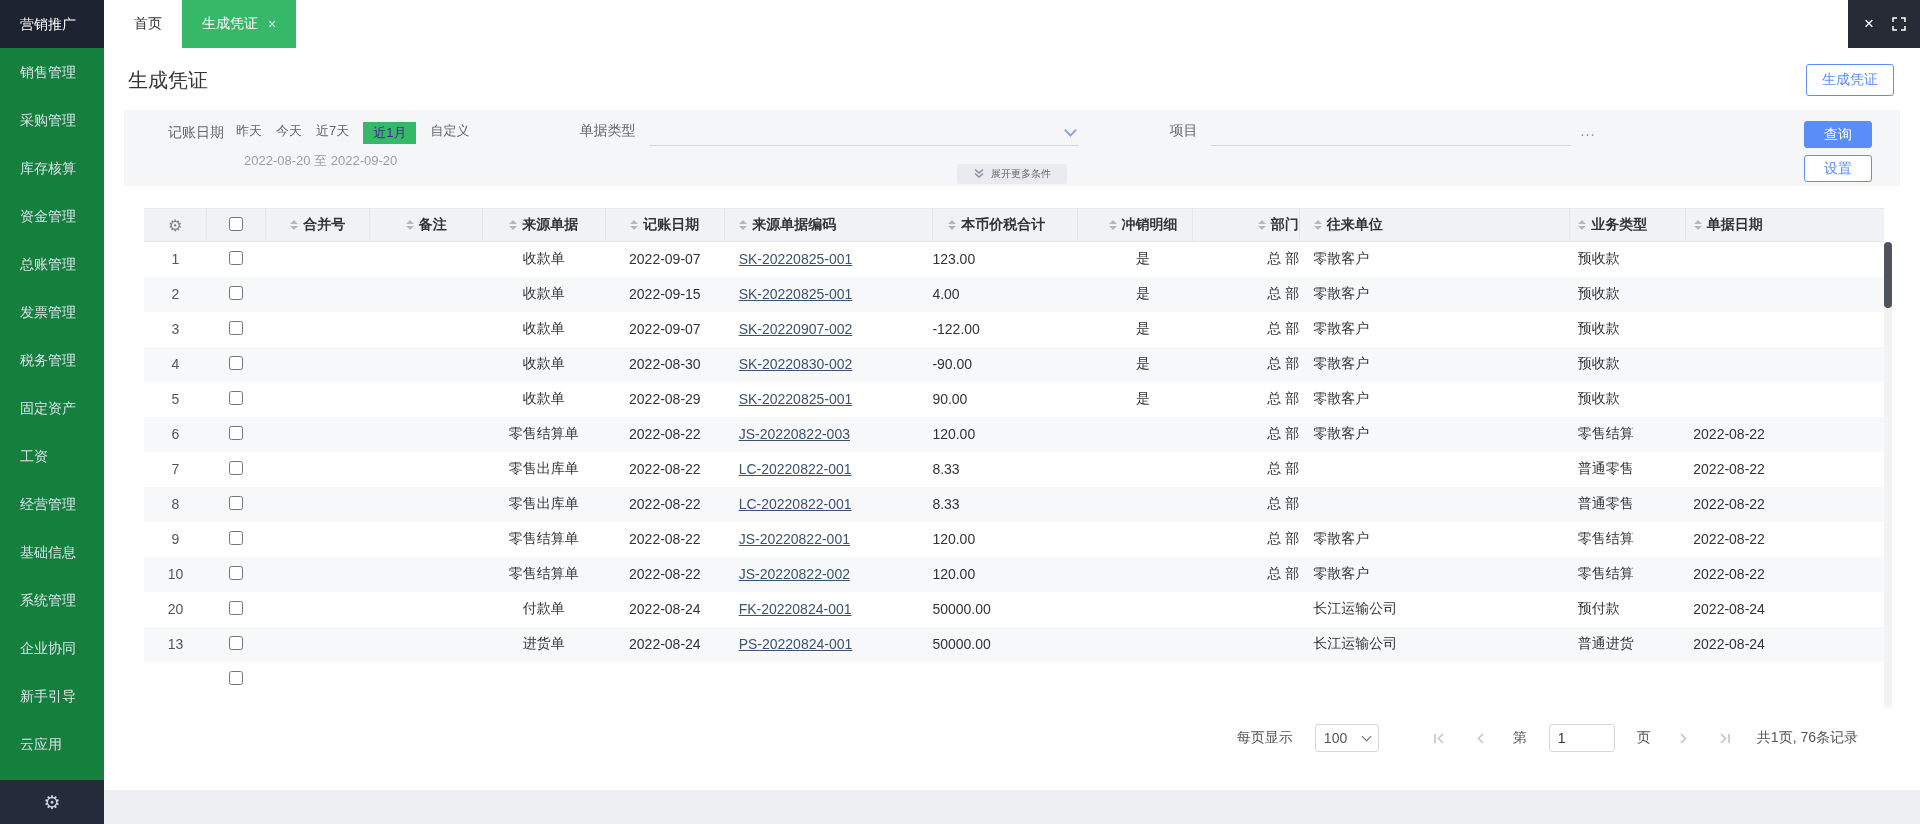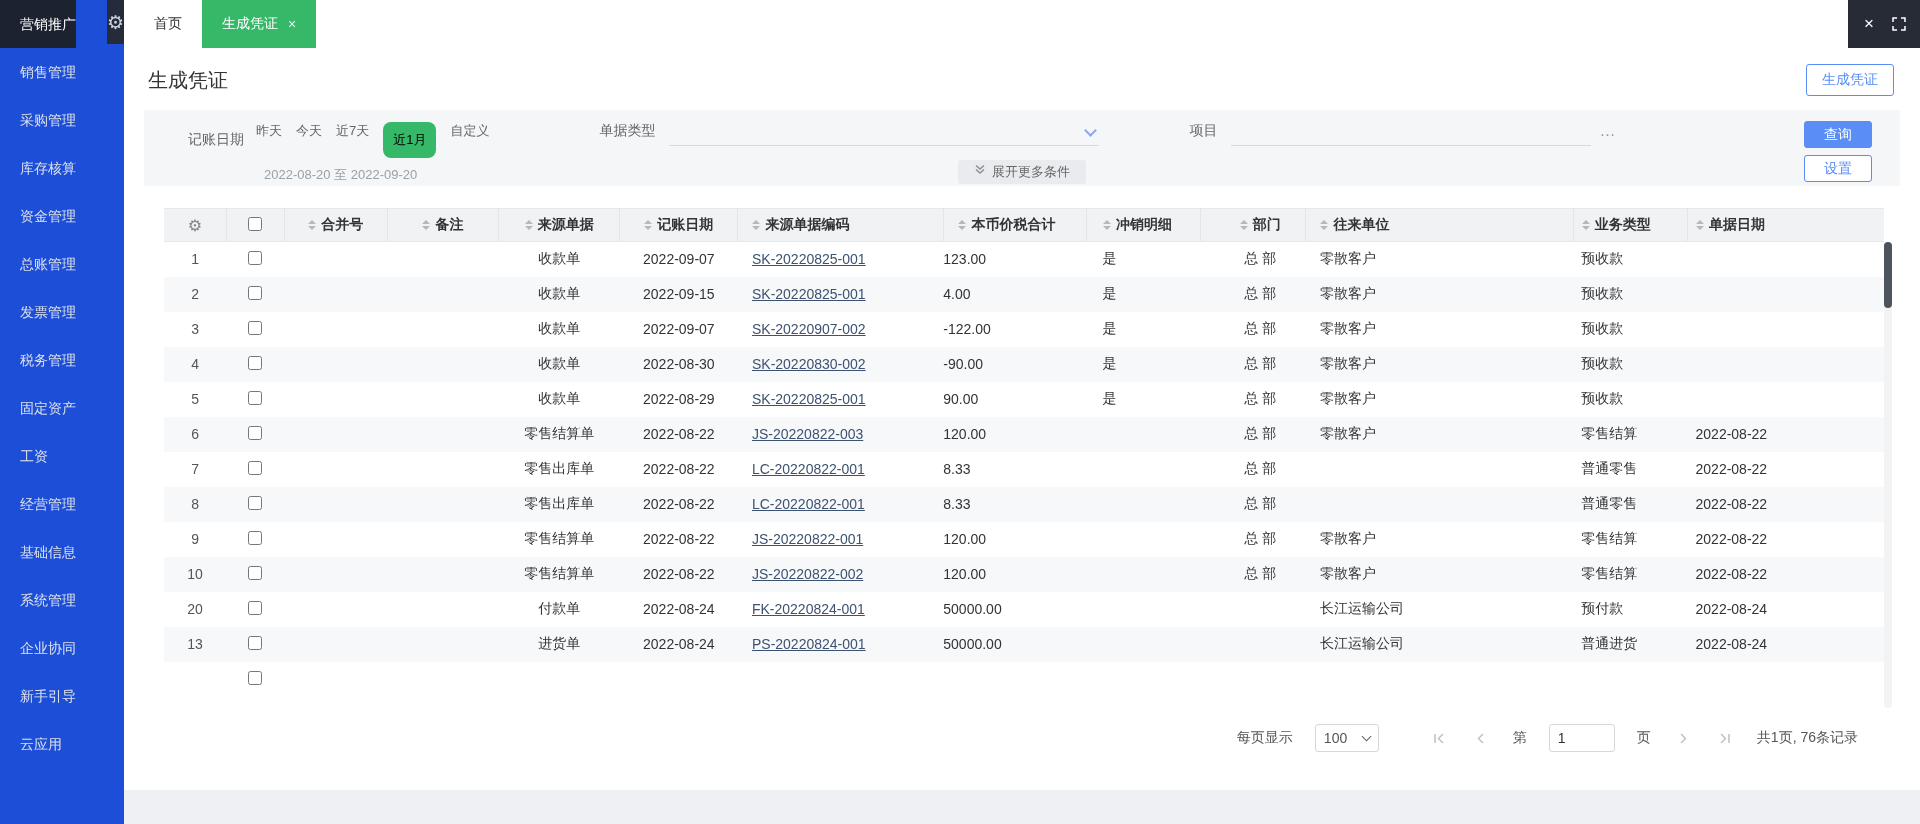--- a/index.html
+++ b/index.html
@@ -1,20 +1,20 @@
 <!DOCTYPE html>
 <html style="--green: #35b968; --blue: #5a8ef6;"><head>
 <meta charset="utf-8">
 <style>
   *{margin:0;padding:0;box-sizing:border-box}
   html,body{width:1920px;height:824px;overflow:hidden;font-family:"Liberation Sans","DejaVu Sans",sans-serif;font-size:14px;color:#333}
   body{display:flex;background:#eef0f3}
 
   
-  .sidebar{width:124px;background:#1d4ed8;display:flex;flex-direction:row;flex-shrink:0}
+  .sidebar{width:104px;background:#15803d;display:flex;flex-direction:column;flex-shrink:0}
   .sb-item{height:48px;line-height:48px;padding-left:20px;color:#dde1e9;font-size:14px;cursor:pointer;white-space:nowrap}
   .sb-item.active{background:#1d2230;color:#fff}
   .sb-spacer{flex:1}
   .sidebar-footer{height:44px;background:#252b3b;display:flex;align-items:center;justify-content:center}
   .sb-gear{color:#ccd2dd;font-size:19px;cursor:pointer}
 
   
   .main{flex:1;display:flex;flex-direction:column;min-width:0}
 
   
@@ -33,48 +33,48 @@
   .page-title{font-size:20px;font-weight:400;color:#333}
   .btn-outline{background:#fff;border:1px solid var(--blue);color:var(--blue);border-radius:3px;font-size:14px;padding:6px 15px;cursor:pointer;font-family:inherit}
 
   
   .filter-panel{margin:0 20px;height:76px;background:#f5f6f8;position:relative;display:flex;padding:12px 28px 0 44px}
   .f-label{color:#666;font-size:14px;flex-shrink:0}
   .f-left{display:flex;flex-direction:column}
   .f-row{display:flex;align-items:center}
   .quick-opts{display:flex;align-items:flex-start;gap:14px;margin-left:12px}
   .quick-opt{font-size:13px;color:#666;cursor:pointer;white-space:nowrap}
-  .quick-opt.active{background:var(--green);color:#000000;border-radius:8px;padding:9px 10px}
+  .quick-opt.active{background:var(--green);color:#4c1d95;border-radius:0;padding:2px 10px}
   .date-range{margin:8px 0 0 76px;font-size:13px;color:#9aa0a6;white-space:nowrap}
   .f-group{display:flex;align-items:flex-start;margin-left:110px}
   .underline-field{border-bottom:1px solid #d6d9de;height:24px;margin-left:14px;position:relative;cursor:pointer}
   .underline-field.doc-type{width:430px}
   .underline-field.project{width:360px}
   .caret-down{position:absolute;right:4px;top:4px;width:9px;height:9px;border-right:2px solid #8da6e8;border-bottom:2px solid #8da6e8;transform:rotate(45deg)}
   .field-ellipsis{color:#999;font-size:16px;margin-left:8px;line-height:18px;cursor:pointer}
   .f-buttons{position:absolute;right:28px;top:11px;display:flex;flex-direction:column;gap:7px}
   .btn-primary{background:var(--blue);color:#fff;border:1px solid var(--blue);border-radius:3px;width:68px;height:27px;font-size:14px;cursor:pointer;font-family:inherit}
   .btn-secondary{background:#fff;color:var(--blue);border:1px solid var(--blue);border-radius:3px;width:68px;height:27px;font-size:14px;cursor:pointer;font-family:inherit}
-  .expand-more{position:absolute;left:50%;bottom:2px;transform:translateX(-50%);background:#e9ebee;border-radius:3px;padding:3px 16px;font-size:13px;color:#666;display:flex;align-items:flex-start;gap:6px;cursor:pointer;white-space:nowrap}
+  .expand-more{position:absolute;left:50%;bottom:2px;transform:translateX(-50%);background:#e9ebee;border-radius:3px;padding:3px 16px;font-size:10px;color:#666;display:flex;align-items:flex-end;gap:6px;cursor:pointer;white-space:nowrap}
 
   
   .table-wrap{margin:22px 28px 0 40px;position:relative}
   .table-clip{height:500px;overflow:hidden;width:calc(100% - 8px)}
   table{border-collapse:collapse;table-layout:fixed;width:100%}
   thead th{height:33px;background:#f1f2f4;font-weight:700;font-size:14px;color:#333;border-top:1px solid #e6e8eb;border-bottom:1px solid #e6e8eb;border-right:1px solid #e3e5e9;white-space:nowrap;overflow:hidden;cursor:pointer}
   thead th:last-child{border-right:none}
   tbody td{height:35px;font-size:14px;color:#333;white-space:nowrap;overflow:hidden}
   tbody tr:nth-child(even){background:#f7f8fa}
   .row-num{color:#555}
   .col-gear,.col-check{text-align:center}
   .col-merge_no,.col-note,.col-source_doc,.col-book_date{text-align:center}
   .col-source_code{text-align:left;padding-left:14px}
   .col-amount{padding-right:16px}
-  .col-writeoff{text-align:left;padding-left:16px}
-  .col-dept{text-align:center;padding-left:14px}
+  .col-writeoff{text-align:center;padding-left:16px}
+  .col-dept{text-align:right;padding-left:14px}
   .col-partner{text-align:left;padding-left:14px}
   .col-biz_type{text-align:left;padding-left:8px}
   .col-doc_date{text-align:left;padding-left:8px}
   .doc-link{color:#3d5270;text-decoration:underline;cursor:pointer}
   .hdr-gear{color:#80868f;font-size:16px;cursor:pointer}
   input[type=checkbox]{width:14px;height:14px;accent-color:var(--blue);cursor:pointer}
   .sort-icon{display:inline-flex;flex-direction:column;gap:2px;margin-right:5px;vertical-align:middle}
   .sort-icon i{display:block;width:0;height:0;border-left:4px solid transparent;border-right:4px solid transparent}
   .sort-icon .up{border-bottom:4px solid #b3b8c0}
   .sort-icon .dn{border-top:4px solid #b3b8c0}

